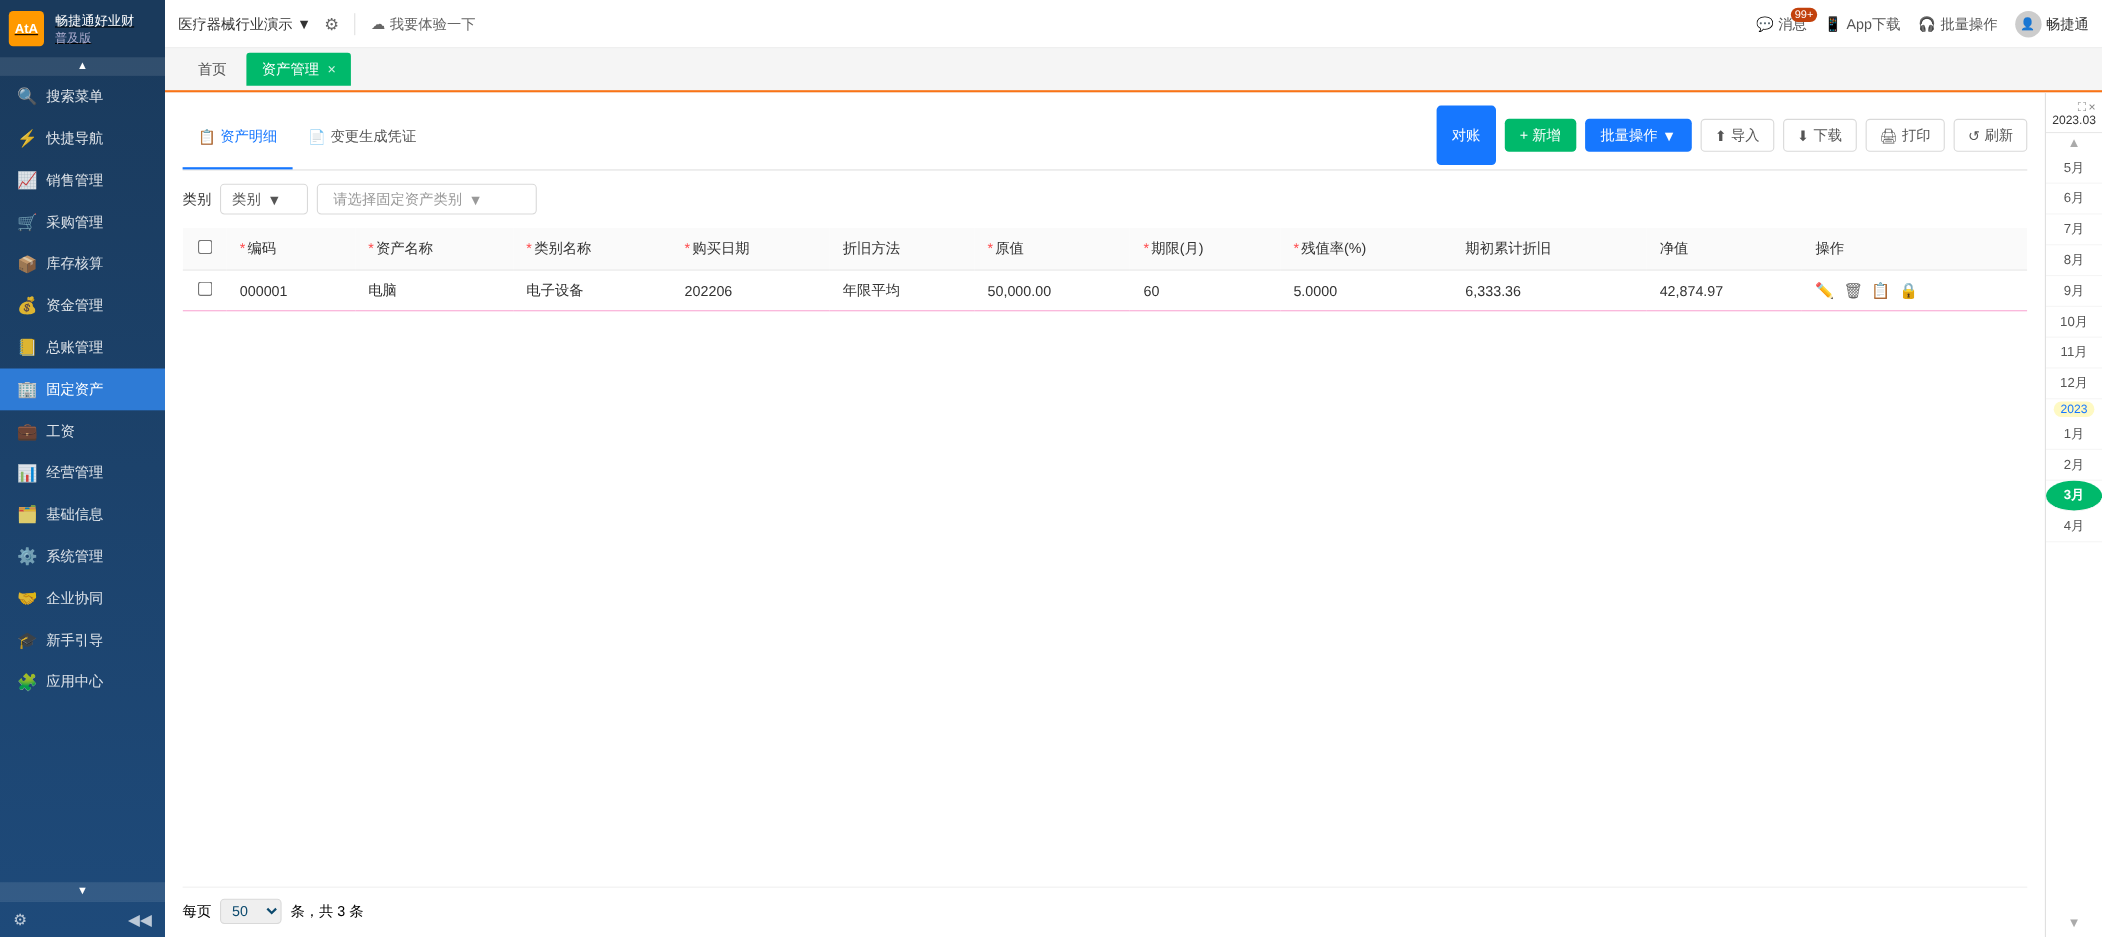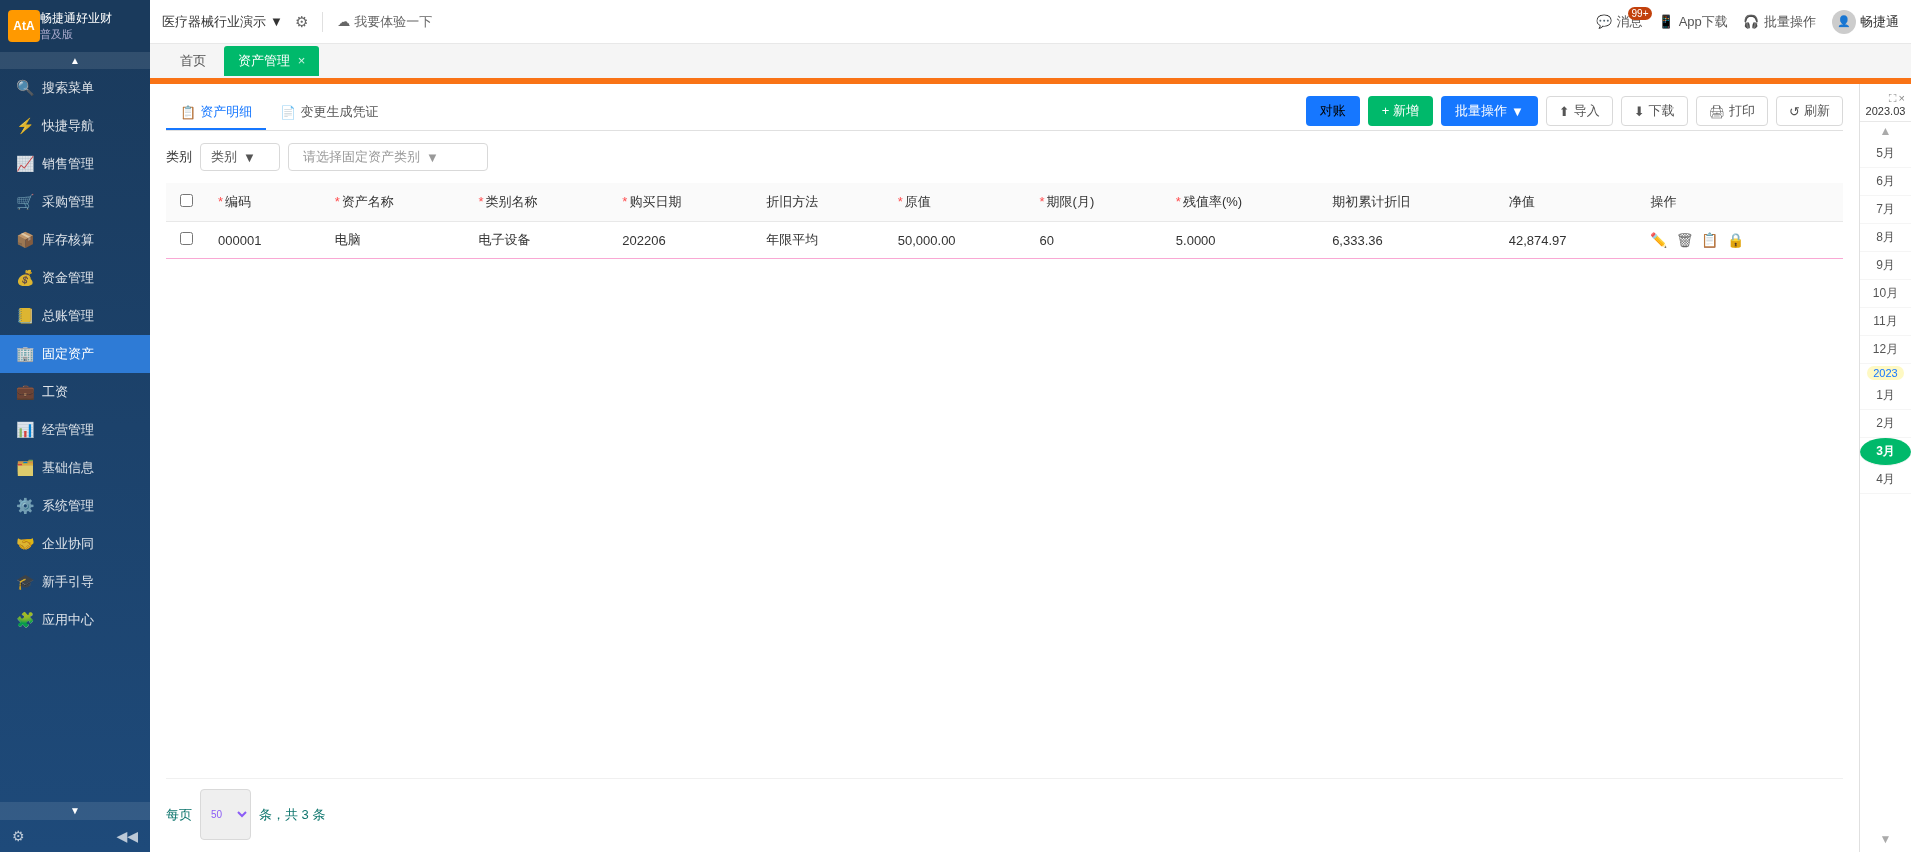--- a/index.html
+++ b/index.html
@@ -11,22 +11,23 @@
       background: linear-gradient(180deg, #1a3a5c 0%, #1e4a7a 100%);
       display: flex;
       flex-direction: column;
       flex-shrink: 0;
       height: 100%;
     }
     .sidebar-logo {
       padding: 10px 8px;
       background: #1a3a5c;
       display: flex;
-      align-items: center;
-      gap: 0;
+      align-items: flex-end;
+      gap: 10px;
+      text-decoration: underline;
     }
     .sidebar-logo-icon {
       width: 32px;
       height: 32px;
       background: #ff9900;
       border-radius: 4px;
       display: flex;
       align-items: center;
       justify-content: center;
       color: white;
@@ -159,21 +160,21 @@
       color: #555;
     }
 
     
     .tabbar {
       background: #f5f5f5;
       height: 40px;
       display: flex;
       align-items: center;
       padding: 0 16px;
-      border-bottom: 6px solid #f97316;
+      border-bottom: 2px solid #f97316;
       flex-shrink: 0;
       gap: 4px;
     }
     .tab {
       padding: 6px 14px;
       border-radius: 3px 3px 0 0;
       cursor: pointer;
       font-size: 13px;
       color: #555;
     }
@@ -253,24 +254,24 @@
       padding: 4px 14px;
       cursor: pointer;
       font-size: 13px;
       color: #999;
       background: white;
       gap: 6px;
       min-width: 200px;
     }
     .btn-dz {
       background: #1677ff;
-      color: #000000;
+      color: #ffffff;
       border: none;
       border-radius: 4px;
-      padding: 6px 14px;
+      padding: 18px 14px;
       cursor: pointer;
       font-size: 13px;
     }
     .btn-new {
       background: #00b96b;
       color: white;
       border: none;
       border-radius: 4px;
       padding: 6px 14px;
       cursor: pointer;
@@ -346,27 +347,27 @@
 
     
     .pagination {
       display: flex;
       align-items: center;
       gap: 8px;
       padding: 10px 0 0;
       border-top: 1px solid #f0f0f0;
       margin-top: auto;
     }
-    .pagination-label { color: #0f766e; font-size: 13px; }
+    .pagination-label { color: #000000; font-size: 13px; }
     .page-size-select {
       border: 1px solid #d9d9d9;
       border-radius: 4px;
-      padding: 18px 6px;
-      font-size: 10px;
-      color: #8b5cf6;
+      padding: 2px 6px;
+      font-size: 13px;
+      color: #0c4a6e;
     }
 
     
     .right-panel {
       width: 52px;
       background: #fff;
       border-left: 1px solid #e0e0e0;
       display: flex;
       flex-direction: column;
       align-items: center;

